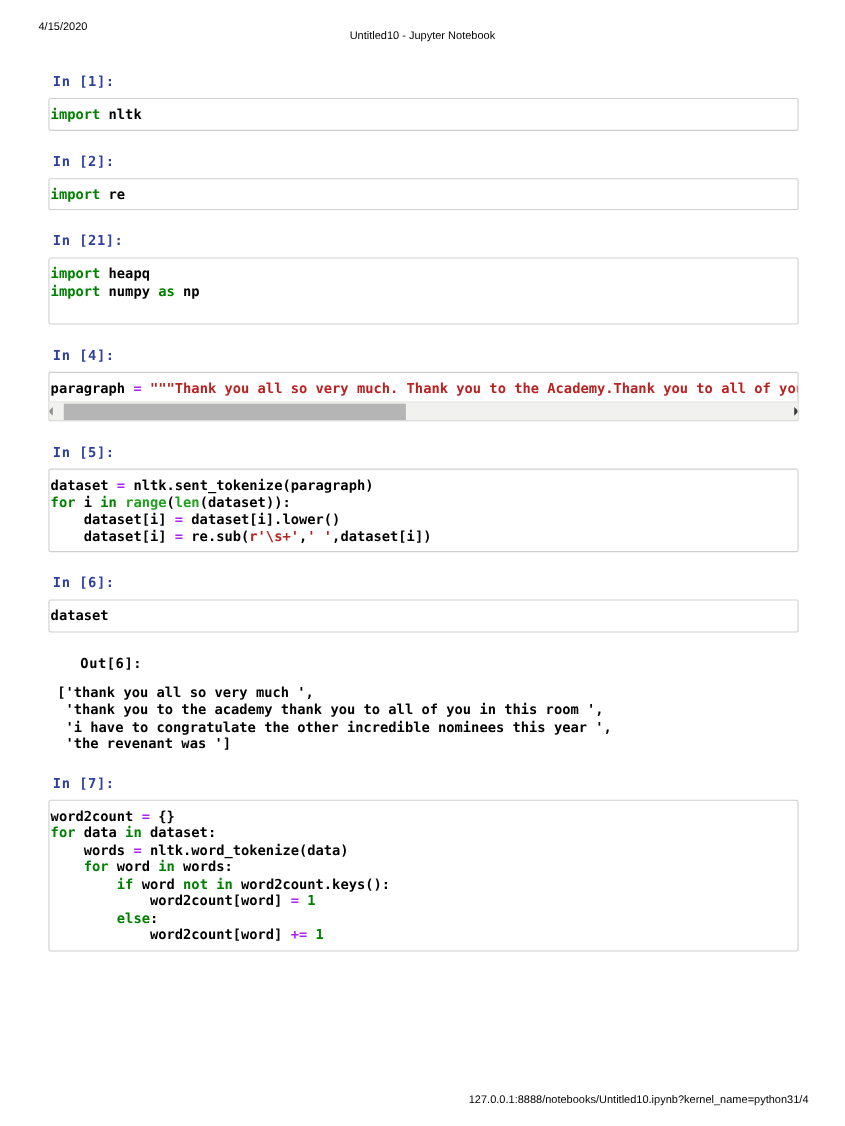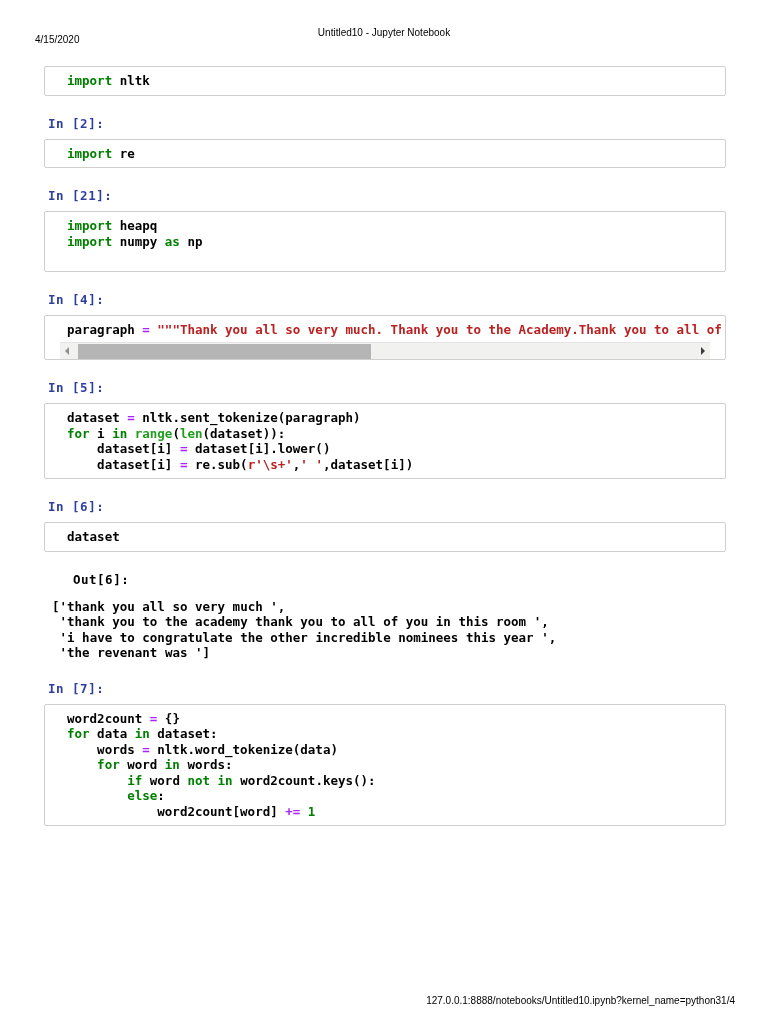--- a/index.html
+++ b/index.html
@@ -2,37 +2,37 @@
 <html><head>
 <meta charset="utf-8">
 <style>
   * { margin:0; padding:0; box-sizing:border-box; }
   html,body { background:#ffffff; }
   .page {
     width:768px; height:1024px; position:relative; background:#ffffff;
     font-family:"Liberation Sans", sans-serif; overflow:hidden;
   }
   .print-header { position:absolute; top:16px; left:35px; right:35px; height:14px; font-size:10px; color:#000; }
-  .print-header .date { position:absolute; left:0; top:18px;text-align:center; }
+  .print-header .date { position:absolute; left:0; top:3px;text-align:center; }
   .print-header .title { position:absolute; left:0; right:0; text-align:center; top:11px; }
   .print-footer { position:absolute; bottom:18px; left:35px; right:33px; font-size:10px; color:#000;
     display:flex; justify-content:flex-end; }
   .content { position:absolute; top:66px; left:44px; right:42px; }
 
   .cell-label {
     font-family:"DejaVu Sans Mono","Liberation Mono",monospace;
     font-size:12.5px; font-weight:bold; margin:20px 0 8px 4px; letter-spacing:0.5px;
   }
   .cell-label.first { margin-top:0; }
   .in-label  { color:#2F3F9F; }
   .out-label { color:#000000;margin-left:29px; }
 
   .code-box {
     border:1px solid #cfcfcf; border-radius:2px; background:#ffffff;
-    padding:6px 22px; overflow:hidden;
+    padding:6px 1px; overflow:hidden;
   }
   .code-line, .out-line {
     font-family:"DejaVu Sans Mono","Liberation Mono",monospace;
     font-size:12.5px; font-weight:600; line-height:15.5px;
     white-space:pre; color:#000;
   }
   .output-area { padding:4px 8px 0 8px; margin-top:6px; }
 
   .tok-k { color:#008000; font-weight:700; }
   .tok-b { color:#1f9e1f; }
@@ -54,20 +54,21 @@
 <body>
 
 <div class="page">
 
   <div class="print-header">
     <span class="date">4/15/2020</span>
     <span class="title">Untitled10 - Jupyter Notebook</span>
   </div>
 
   <div class="content">
+      <div class="cell-label in-label first">In [1]:</div>
       <div class="code-box">
         <div class="code-line"><span class="tok-k">import</span><span class="tok-p"> nltk</span></div>
       </div>
       <div class="cell-label in-label">In [2]:</div>
       <div class="code-box">
         <div class="code-line"><span class="tok-k">import</span><span class="tok-p"> re</span></div>
       </div>
       <div class="cell-label in-label">In [21]:</div>
       <div class="code-box">
         <div class="code-line"><span class="tok-k">import</span><span class="tok-p"> heapq</span></div>
@@ -101,20 +102,21 @@
         <div class="out-line"><span class="tok-p"> 'i have to congratulate the other incredible nominees this year ',</span></div>
         <div class="out-line"><span class="tok-p"> 'the revenant was ']</span></div>
       </div>
       <div class="cell-label in-label">In [7]:</div>
       <div class="code-box">
         <div class="code-line"><span class="tok-p">word2count </span><span class="tok-o">=</span><span class="tok-p"> {}</span></div>
         <div class="code-line"><span class="tok-k">for</span><span class="tok-p"> data </span><span class="tok-k">in</span><span class="tok-p"> dataset:</span></div>
         <div class="code-line"><span class="tok-p">    words </span><span class="tok-o">=</span><span class="tok-p"> nltk.word_tokenize(data)</span></div>
         <div class="code-line"><span class="tok-p">    </span><span class="tok-k">for</span><span class="tok-p"> word </span><span class="tok-k">in</span><span class="tok-p"> words:</span></div>
         <div class="code-line"><span class="tok-p">        </span><span class="tok-k">if</span><span class="tok-p"> word </span><span class="tok-k">not</span><span class="tok-p"> </span><span class="tok-k">in</span><span class="tok-p"> word2count.keys():</span></div>
+        <div class="code-line"><span class="tok-p">            word2count[word] </span><span class="tok-o">=</span><span class="tok-p"> </span><span class="tok-n">1</span></div>
         <div class="code-line"><span class="tok-p">        </span><span class="tok-k">else</span><span class="tok-p">:</span></div>
         <div class="code-line"><span class="tok-p">            word2count[word] </span><span class="tok-o">+=</span><span class="tok-p"> </span><span class="tok-n">1</span></div>
       </div>
     </div>
 
   <div class="print-footer">
     <span>127.0.0.1:8888/notebooks/Untitled10.ipynb?kernel_name=python3</span>
     <span>1/4</span>
   </div>
 

